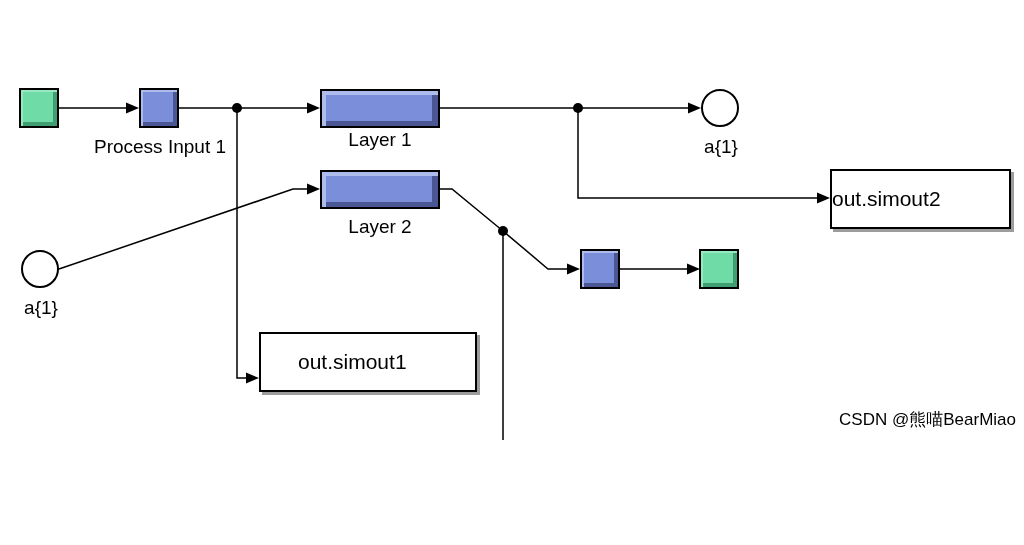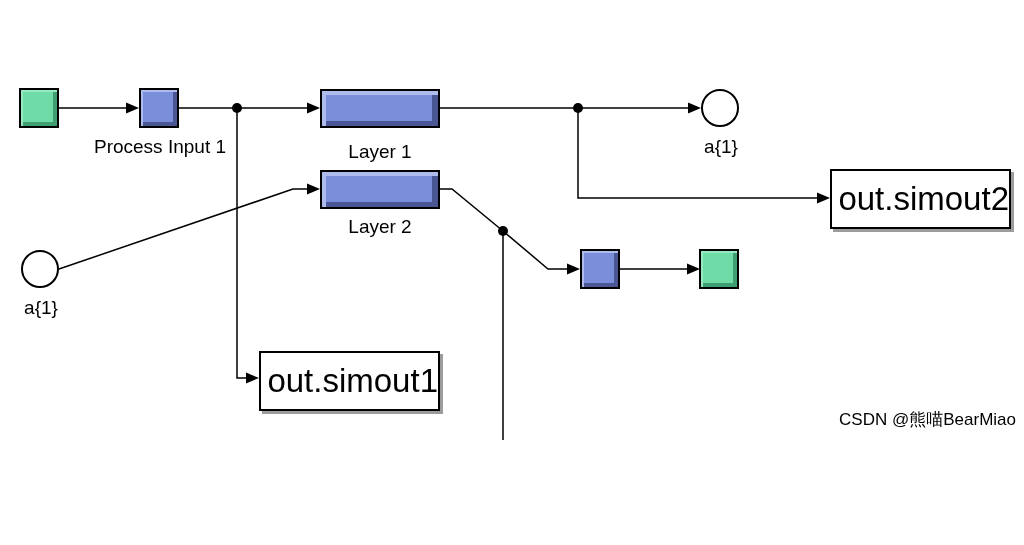--- a/index.html
+++ b/index.html
@@ -59,22 +59,22 @@
 
   
   .out-box {
     width: 177px;
     height: 56px;
     border: 2px solid #000;
     background: #fff;
     box-shadow: 3px 3px 0 #9c9c9c;
     display: flex;
     align-items: center;
-    justify-content: flex-end;
-    font-size: 33px;
+    justify-content: flex-start;
+    font-size: 21px;
     color: #000;
   }
 
   
   .blk-label {
     font-size: 19px;
     color: #000;
     white-space: nowrap;
     transform: translateX(-50%);
   }
@@ -120,39 +120,39 @@
       <circle cx="503" cy="231" r="5"></circle>
     </g>
   </svg>
 
   <div class="abs sq-port green-port" style="left:19px; top:88px;"></div>
 
   <div class="abs sq-port blue-port" style="left:139px; top:88px;"></div>
   <div class="abs blk-label" style="left:160px; top:136px;">Process Input 1</div>
 
   <div class="abs layer-block" style="left:320px; top:89px;"></div>
-  <div class="abs blk-label" style="left:380px; top:141px;">Layer 1</div>
+  <div class="abs blk-label" style="left:380px; top:129px;">Layer 1</div>
 
   <div class="abs layer-block" style="left:320px; top:170px;"></div>
   <div class="abs blk-label" style="left:380px; top:216px;">Layer 2</div>
 
   <div class="abs circle-port" style="left:701px; top:89px;"></div>
   <div class="abs blk-label" style="left:721px; top:136px;">a{1}</div>
 
   <div class="abs circle-port" style="left:21px; top:250px;"></div>
   <div class="abs blk-label" style="left:41px; top:297px;">a{1}</div>
 
   <div class="abs sq-port blue-port" style="left:580px; top:249px;"></div>
 
   <div class="abs sq-port green-port" style="left:699px; top:249px;"></div>
 
   <div class="abs out-box" style="left:830px; top:169px;">
     <span>out.simout2</span>
   </div>
 
-  <div class="abs out-box" style="left:259px; top:351px;">
+  <div class="abs out-box" style="left:259px; top:332px;padding-left:37px;">
     <span>out.simout1</span>
   </div>
 
 
   <div class="watermark">CSDN @熊喵BearMiao</div>
 
 </div>
 
 </body></html>

